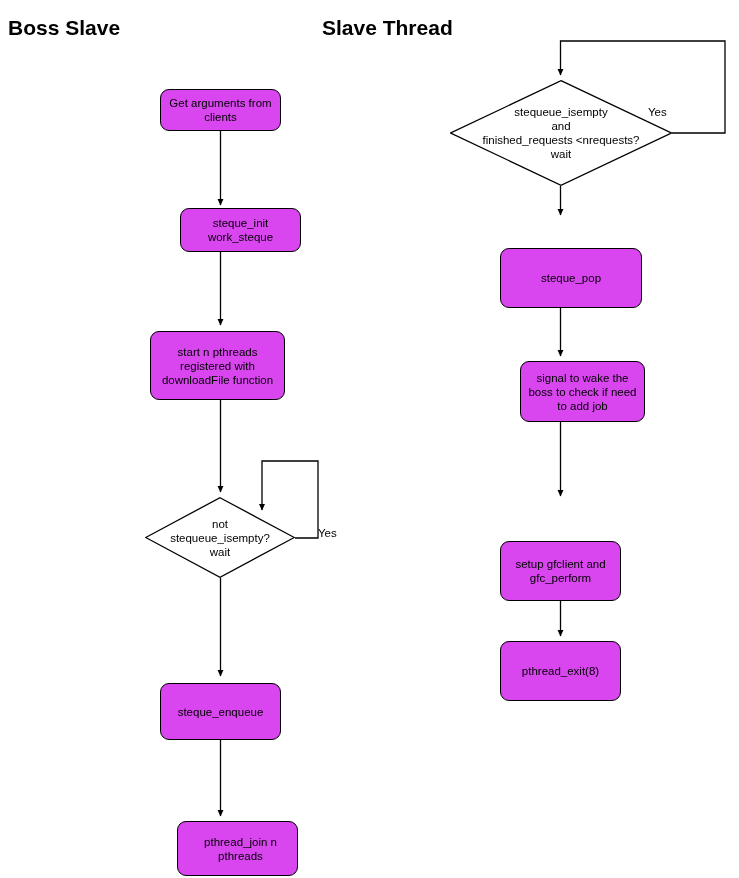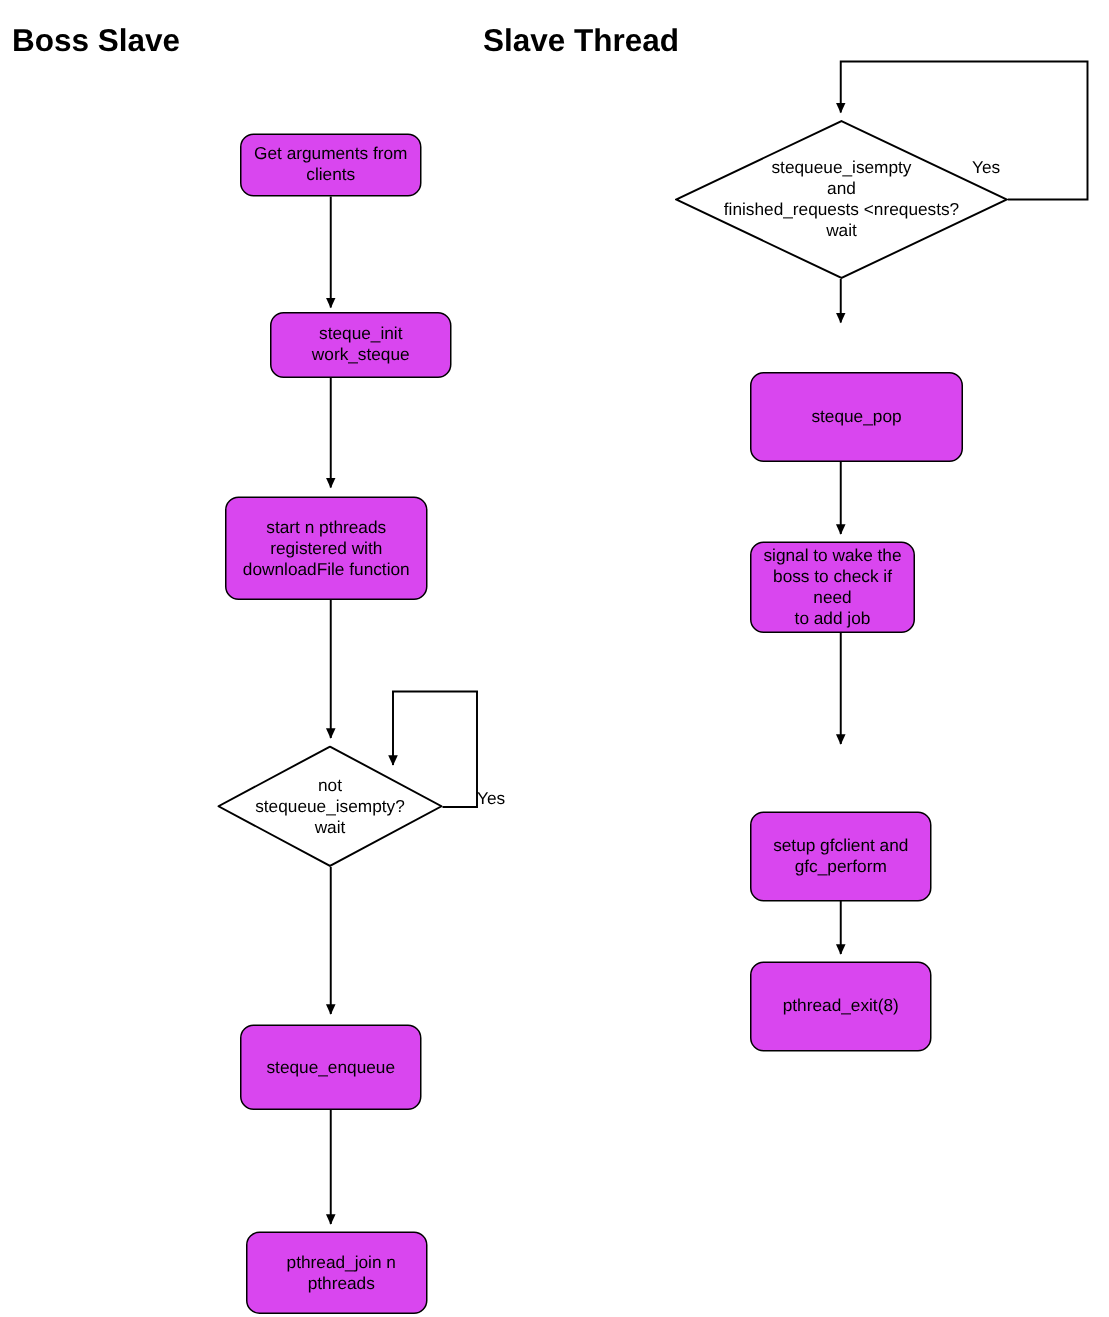--- a/index.html
+++ b/index.html
@@ -138,37 +138,37 @@
   </svg>
   <div class="diamond-label">not
 stequeue_isempty?
 wait</div>
 </div>
 
 <div class="edge-label" style="left:318px; top:492px;">Yes</div>
 
 <div class="node-box" style="left:160px; top:683px; width:121px; height:57px;">steque_enqueue</div>
 
-<div class="node-box" style="left:164px; top:821px; width:121px; height:55px;padding-left:10px;">pthread_join n
+<div class="node-box" style="left:177px; top:821px; width:121px; height:55px;padding-left:10px;">pthread_join n
 pthreads</div>
 
 <div class="node-diamond" style="left:450px; top:80px; width:222px; height:106px;">
   <svg class="diamond-shape" viewBox="0 0 222 106" preserveAspectRatio="none" xmlns="http://www.w3.org/2000/svg">
     <polygon points="111,0.7 221.3,53 111,105.3 0.7,53" fill="#ffffff" stroke="#000000" stroke-width="1.3" vector-effect="non-scaling-stroke"></polygon>
   </svg>
   <div class="diamond-label">stequeue_isempty
 and
 finished_requests &lt;nrequests?
 wait</div>
 </div>
 
 <div class="edge-label" style="left:648px; top:71px;">Yes</div>
 
 <div class="node-box" style="left:500px; top:220px; width:142px; height:60px;margin-top:28px;">steque_pop</div>
 
-<div class="node-box" style="left:500px; top:361px; width:110px; height:61px;">signal to wake the
+<div class="node-box" style="left:520px; top:361px; width:125px; height:61px;">signal to wake the
 boss to check if need
 to add job</div>
 
 <div class="node-box" style="left:500px; top:501px; width:121px; height:60px;margin-top:40px;">setup gfclient and
 gfc_perform</div>
 
 <div class="node-box" style="left:500px; top:641px; width:121px; height:60px;">pthread_exit(8)</div>
 
 </body></html>

